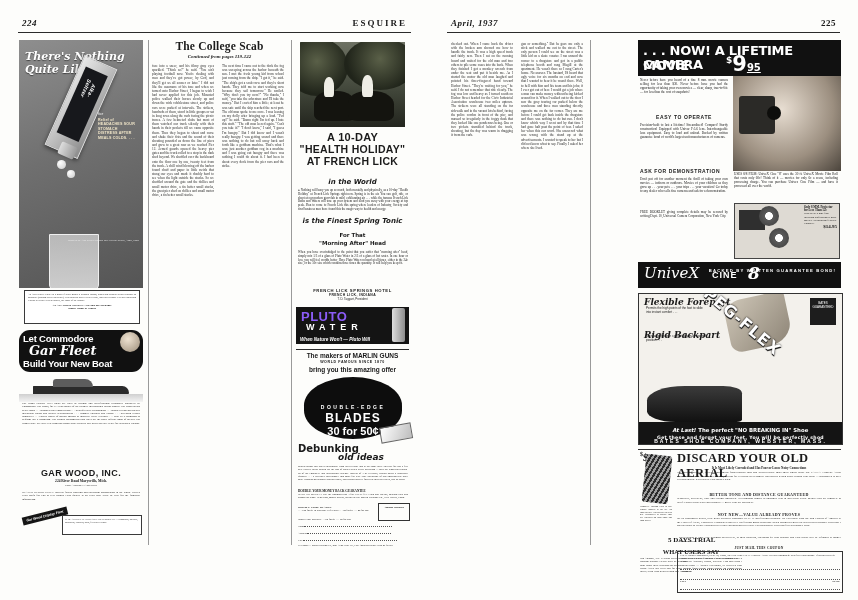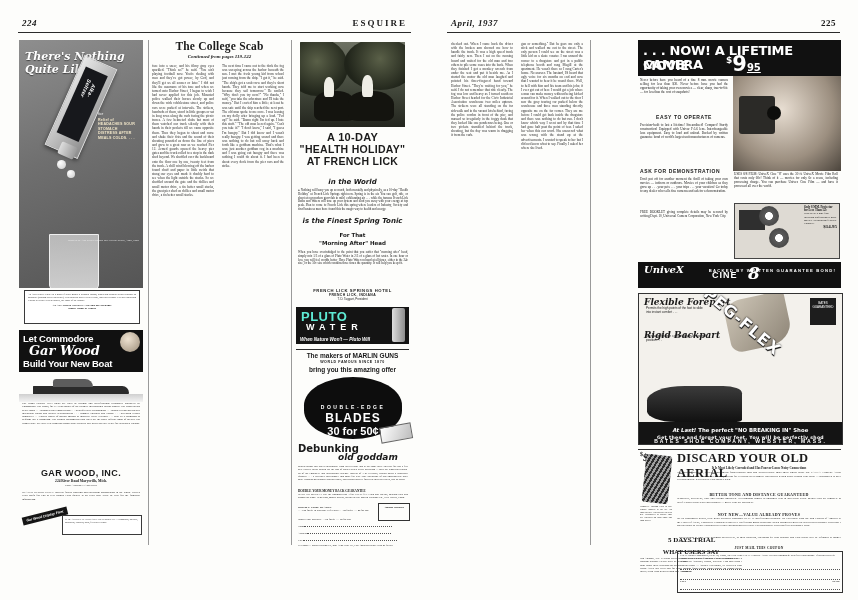--- a/index.html
+++ b/index.html
@@ -56,21 +56,21 @@
   .flhead{position:absolute;text-align:center;font-family:"Liberation Sans",sans-serif;font-weight:bold;letter-spacing:.3px;}
   .flsub{position:absolute;text-align:center;font-family:"DejaVu Sans",sans-serif;font-style:italic;font-weight:bold;}
   .flbody{position:absolute;font-size:3.1px;line-height:3.8px;text-align:justify;}
   .flmid{position:absolute;text-align:center;font-family:"DejaVu Sans",sans-serif;font-weight:bold;font-size:5.5px;line-height:7px;}
   .hotelline{position:absolute;text-align:center;font-family:"Liberation Sans",sans-serif;font-weight:bold;font-size:4.2px;letter-spacing:.6px;}
   .hotelline small{display:block;font-size:3.4px;letter-spacing:.4px;}
   .hotelline em{display:block;font-size:2.9px;font-style:normal;font-weight:normal;letter-spacing:0;}
 
   
   .pluto{position:absolute;background:#141414;color:#fff;}
-  .pluto .p1{position:absolute;left:5px;top:2px;font-family:"Liberation Sans",sans-serif;font-weight:bold;font-size:13px;letter-spacing:.5px;color:#5eead4;}
+  .pluto .p1{position:absolute;left:5px;top:2px;font-family:"Liberation Sans",sans-serif;font-weight:bold;font-size:13px;letter-spacing:.5px;color:#8b5cf6;}
   .pluto .p2{position:absolute;left:10px;top:15px;font-family:"Liberation Sans",sans-serif;font-weight:bold;font-size:9px;letter-spacing:5px;color:#fff;}
   .pluto .p3{position:absolute;left:4px;bottom:2px;font-family:"Liberation Sans",sans-serif;font-weight:bold;font-style:italic;font-size:4.6px;color:#fff;}
   .pluto .bottle{position:absolute;right:4px;top:1px;width:13px;height:34px;background:linear-gradient(90deg,#ddd,#8d8d8d);border-radius:2px;}
 
   
   .marhead{position:absolute;text-align:center;font-family:"Liberation Sans",sans-serif;font-weight:bold;}
   .marlogo{position:absolute;background:#0d0d0d;border-radius:50%/46%;color:#fff;overflow:hidden;}
   .marlogo .m1{position:absolute;width:100%;top:2px;text-align:center;font-family:"DejaVu Serif",serif;font-style:italic;font-weight:bold;font-size:21px;color:#fff;}
   .marlogo .m2{position:absolute;width:100%;top:27px;text-align:center;font-family:"Liberation Sans",sans-serif;font-weight:bold;font-size:5px;letter-spacing:2.5px;color:#fff;}
   .marlogo .m3{position:absolute;width:100%;top:34px;text-align:center;font-family:"Liberation Sans",sans-serif;font-weight:bold;font-size:12px;letter-spacing:1px;color:#fff;}
@@ -85,21 +85,21 @@
   .uxband{position:absolute;background:#111;color:#fff;}
   .uxband .t1{position:absolute;left:5px;top:3px;font-family:"DejaVu Sans",sans-serif;font-weight:bold;font-size:13px;letter-spacing:-.3px;color:#fff;}
   .uxband .t2{position:absolute;left:5px;top:17px;font-family:"DejaVu Sans",sans-serif;font-weight:bold;font-size:13px;letter-spacing:-.3px;color:#fff;}
   .uxband .price{position:absolute;left:88px;top:10px;font-family:"DejaVu Sans",sans-serif;font-weight:bold;font-size:21px;color:#fff;line-height:20px;}
   .uxband .price sup{font-size:9px;vertical-align:super;}
   .uxband .price u{font-size:10px;text-decoration:underline;}
   .uxtxt{position:absolute;font-size:3.3px;line-height:4.1px;text-align:justify;}
   .uxsub{position:absolute;font-family:"Liberation Sans",sans-serif;font-weight:bold;font-size:5px;letter-spacing:.6px;}
   .uxwoman{position:absolute;background:radial-gradient(circle at 45% 35%,#e8ded2,#9c8f80 60%,#4b443c);overflow:hidden;}
   .uxlogo{position:absolute;background:#111;color:#fff;}
-  .uxlogo .sc{position:absolute;left:6px;top:2px;font-family:"DejaVu Serif",serif;font-style:italic;font-weight:bold;font-size:10px;color:#fff;}
+  .uxlogo .sc{position:absolute;left:6px;top:2px;font-family:"DejaVu Serif",serif;font-style:italic;font-weight:normal;font-size:15px;color:#fff;}
   .uxlogo .ci{position:absolute;left:74px;top:8px;font-family:"Liberation Sans",sans-serif;font-weight:bold;font-size:9px;letter-spacing:1px;color:#fff;}
   .uxlogo .ei{position:absolute;left:110px;top:1px;font-family:"DejaVu Serif",serif;font-weight:bold;font-style:italic;font-size:17px;color:#fff;}
   .uxlogo .gb{position:absolute;right:5px;top:6px;font-family:"Liberation Sans",sans-serif;font-weight:bold;font-size:4.2px;letter-spacing:1.2px;line-height:5.6px;color:#fff;text-align:right;}
   .uxproj{position:absolute;border:1px solid #444;background:#dedad3;overflow:hidden;}
   .uxproj .pbody{position:absolute;left:4px;top:6px;width:26px;height:20px;background:#2f2f2f;}
   .uxproj .reel{position:absolute;border-radius:50%;background:radial-gradient(circle,#fff 25%,#5a5a5a 30%,#3b3b3b);}
   .uxproj .ptxt{position:absolute;right:2px;top:2px;width:33px;font-size:2.7px;line-height:3.2px;}
   .uxproj .ptxt b{display:block;font-size:3px;}
 
   
@@ -158,23 +158,23 @@
       <div class="glass"></div>
     </div>
     <div class="alkacap" style="left:19px;top:237px;width:118px;color:#f0f0f0;font-size:2.5px;text-align:right;padding-right:6px;">Drinks in the Alka-Seltzer National Beer Tavern Favorite, Angel, Idaho</div>
 
     <div class="adbox" style="left:24px;top:290px;width:114px;height:32px;">
       <div style="padding:2px 3px;font-size:2.5px;line-height:3px;text-align:justify;">An Alka-Seltzer Tablet in a glass of water makes a pleasant tasting, alkalizing solution which contains an analgesic (sodium acetyl salicylate). This solution acts to relieve pain, and then because it is also alkalizing it helps to correct excess acidity, the cause of the trouble.</div>
       <div style="text-align:center;font-size:2.8px;font-weight:bold;">AT ALL DRUG STORES—30c and 60c Packages</div>
       <div style="text-align:center;font-size:2.5px;font-weight:bold;">Slightly Higher in Canada</div>
     </div>
 
-    <div class="garhdr" style="left:19px;top:330px;width:124px;height:42px;">
+    <div class="garhdr" style="left:19px;top:330px;width:124px;height:42px;border-radius:11px;">
       <div class="l1">Let Commodore</div>
-      <div class="l2">Gar Wood</div>
+      <div class="l2">Gar Fleet</div>
       <div class="l3">Build Your New Boat</div>
       <div class="face"></div>
     </div>
     <div style="position:absolute;left:19px;top:372px;width:124px;height:30px;overflow:hidden;">
       <div class="boathull" style="left:14px;top:14px;width:96px;height:9px;border-radius:2px 30px 10px 3px;"></div>
       <div class="boathull" style="left:34px;top:7px;width:40px;height:8px;background:#5d5d5d;border-radius:4px 10px 0 0;"></div>
       <div style="position:absolute;left:0;top:22px;width:124px;height:8px;background:linear-gradient(180deg,#cfcfcf,#f4f4f4);"></div>
     </div>
     <div class="gartiny" style="left:22px;top:402px;width:118px;height:64px;">Gar Wood Display Fleet boats are built to designs and specifications personally approved by Commodore Gar Wood, for 17 years holder of the premier international racing trophy! Gar Wood builds better boats . . . strongest hull construction . . . beautiful new streamlining . . . broader beam and greater thwartship riding and greater seaworthiness . . . roomier cockpits and cabins . . . precision leather upholstery . . . largest choice of marine motors in industry! Drive a winner . . . built by a champion to perform like a champion. Gar Wood's phenomenal boat sales are the other definite good of greater Gar Wood value. See over Gar Wood merchant while greatest low prices prevail. Write for illustrated catalog.</div>
     <div class="garname" style="left:19px;top:468px;width:124px;">GAR WOOD, INC.</div>
@@ -229,21 +229,21 @@
     <div class="marhead" style="left:296px;top:352px;width:113px;font-size:6.5px;">The makers of MARLIN GUNS</div>
     <div class="marhead" style="left:296px;top:360px;width:113px;font-size:3.6px;letter-spacing:.6px;">WORLD FAMOUS SINCE 1870</div>
     <div class="marhead" style="left:296px;top:366px;width:113px;font-size:6.5px;">bring you this amazing offer</div>
     <div class="marlogo" style="left:304px;top:377px;width:98px;height:62px;">
       <div class="m2">DOUBLE-EDGE</div>
       <div class="m3">BLADES</div>
       <div class="m4">30 for 50¢</div>
     </div>
     <div style="position:absolute;left:380px;top:425px;width:30px;height:14px;background:linear-gradient(120deg,#fff,#bdbdbd);border:1px solid #666;transform:rotate(-10deg);"></div>
     <div class="debunk1" style="left:298px;top:443px;">Debunking</div>
-    <div class="debunk2" style="left:338px;top:452px;">old goddam</div>
+    <div class="debunk2" style="left:338px;top:452px;">old ideas</div>
     <div class="tinyjust" style="left:298px;top:465px;width:110px;height:24px;">Marlin brings you this revolutionary High Speed blade and at the same price you pay for just a few new a pretty razor. Marlin cut the cost of blades with a secret operation — only the wholesaled mark-up of the employee and distribution expense. Instead of 3 or 5 blades, Marlin packs a wholesale quantity . . . it stretches your money into more for less. Take advantage of this amazing low price now. Contains 40 genuine Marlin blades, and Marlin then be forced to increase prices, just as today.</div>
     <div style="position:absolute;left:298px;top:489px;width:110px;font-size:3.2px;font-weight:bold;">DOUBLE YOUR MONEY BACK GUARANTEE</div>
     <div class="tinyjust" style="left:298px;top:493px;width:110px;height:12px;">SEND NO MONEY! Pay the postman plus 3 for C.O.D. fee. Cash and checks, mailing bills and stamps the same. Send cash, money orders, checks to The Marlin Firearms Co., New Haven, Conn.</div>
     <div style="position:absolute;left:298px;top:505px;width:110px;font-size:2.9px;font-weight:bold;">DOUBLE EDGE BLADES</div>
     <div style="position:absolute;left:298px;top:509px;width:80px;font-size:2.7px;">. . . 100 for $1 in Schedule Gift Cases   . . . 50 for $1   . . . 40 for 50c</div>
     <div style="position:absolute;left:298px;top:518px;width:110px;font-size:2.7px;">Single Edge Rustless . . . 60 for $1   . . . 50 for 50c</div>
     <div class="cpnbtn" style="left:378px;top:503px;width:28px;height:12px;">Amount Enclosed</div>
     <div style="position:absolute;left:298px;top:525px;width:110px;font-size:2.7px;"><span>Name</span><span style="border-bottom:1px dotted #555;display:inline-block;width:88px;"></span></div>
     <div style="position:absolute;left:298px;top:532px;width:110px;font-size:2.7px;"><span>Address</span><span style="border-bottom:1px dotted #555;display:inline-block;width:84px;"></span></div>
     <div style="position:absolute;left:298px;top:539px;width:110px;font-size:2.7px;"><span>City</span><span style="border-bottom:1px dotted #555;display:inline-block;width:94px;"></span></div>

